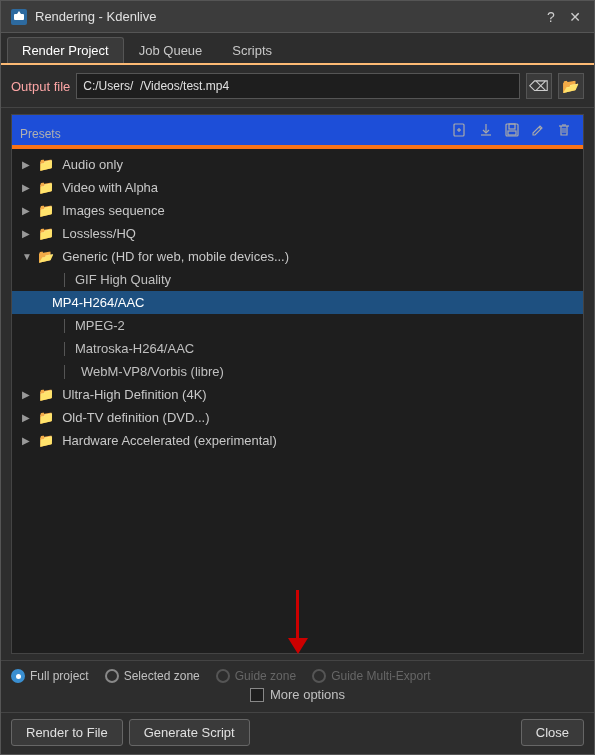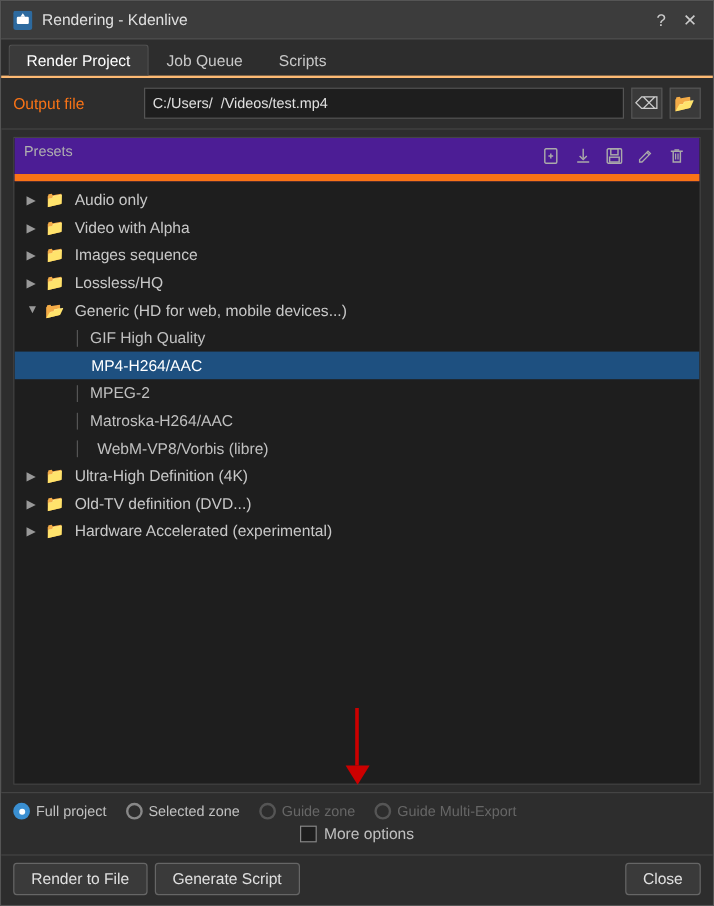--- a/index.html
+++ b/index.html
@@ -79,34 +79,33 @@
     }
     .output-row {
       display: flex;
       align-items: center;
       padding: 8px 10px;
       gap: 6px;
       background: #2d2d2d;
       border-bottom: 1px solid #444;
     }
     .output-label {
-      color: #f97316;
+      color: #fca5a5;
       white-space: nowrap;
       font-size: 13px;
     }
     .output-input {
       flex: 1;
       background: #1e1e1e;
       border: 1px solid #555;
       color: #e0e0e0;
       padding: 3px 6px;
       font-size: 12px;
       height: 26px;
       outline: none;
-      margin-left: 44px;
     }
     .output-icon-btn {
       width: 26px;
       height: 26px;
       background: #3a3a3a;
       border: 1px solid #555;
       display: flex;
       align-items: center;
       justify-content: center;
       cursor: pointer;
@@ -117,24 +116,24 @@
       flex: 1;
       background: #1e1e1e;
       margin: 6px 10px;
       border: 1px solid #444;
       display: flex;
       flex-direction: column;
       overflow: hidden;
     }
     .presets-toolbar {
       display: flex;
-      align-items: flex-start;
+      align-items: flex-end;
       padding: 4px 8px;
-      background: #4c1d95;
-      border-bottom: 6px solid #f97316;
+      background: #1d4ed8;
+      border-bottom: 4px solid #f97316;
       gap: 4px;
     }
     .presets-label {
       color: #b0b0b0;
       font-size: 12px;
       flex: 1;
     }
     .preset-toolbar-btn {
       width: 22px;
       height: 22px;
@@ -163,21 +162,21 @@
       color: #999;
       width: 12px;
     }
     .folder-icon {
       font-size: 13px;
       margin-right: 4px;
     }
     .preset-item {
       display: flex;
       align-items: center;
-      padding: 4px 10px 4px 64px;
+      padding: 4px 10px 4px 40px;
       color: #c0c0c0;
       cursor: pointer;
     }
     .preset-item.selected {
       background: #1e5080;
       color: #fff;
     }
     .preset-item-line {
       display: flex;
       align-items: center;

